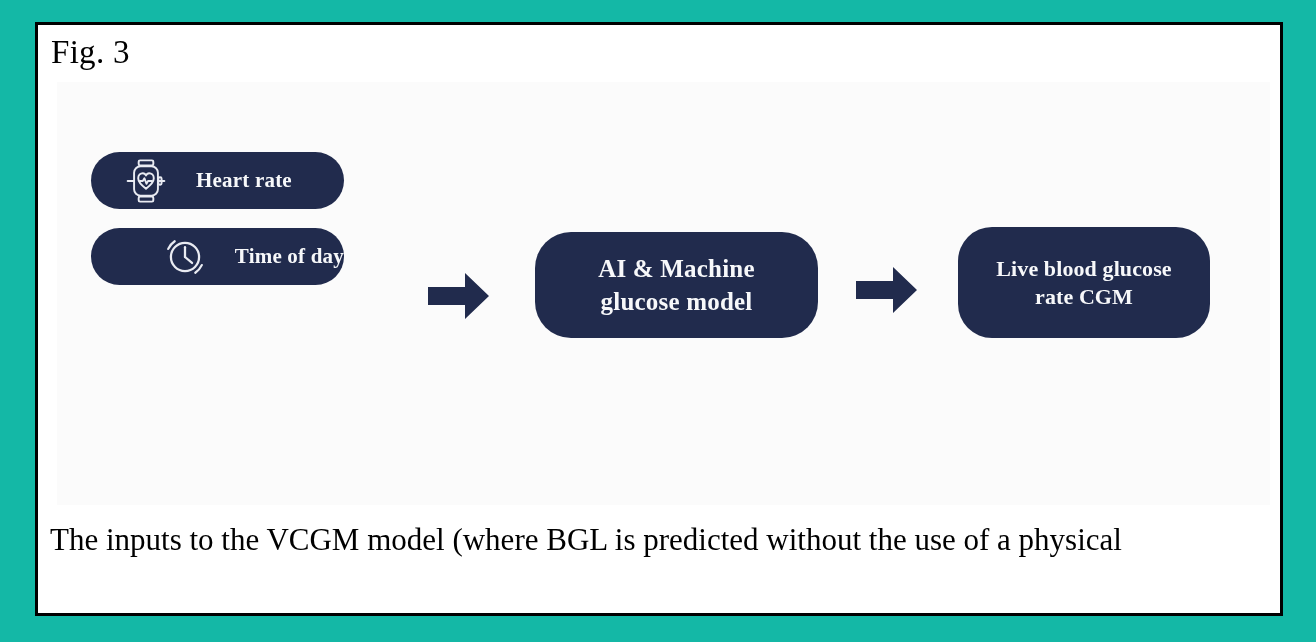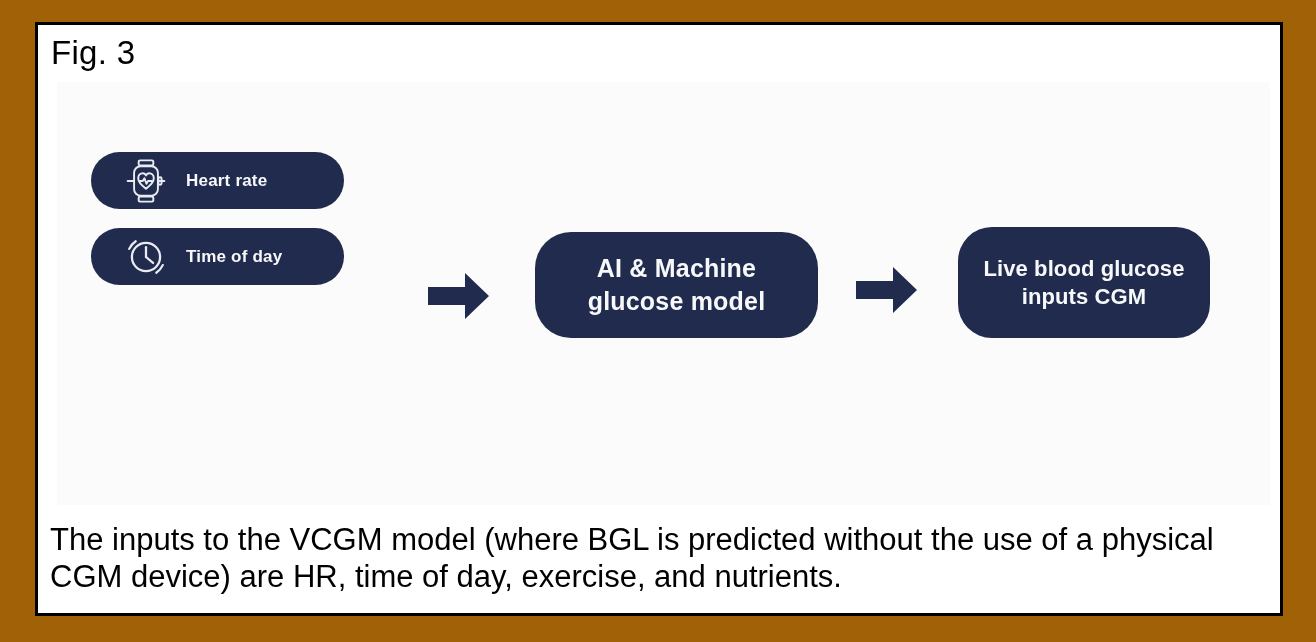--- a/index.html
+++ b/index.html
@@ -1,22 +1,22 @@
 <!DOCTYPE html>
 <html><head>
 <meta charset="utf-8">
 <style>
   * { margin: 0; padding: 0; box-sizing: border-box; }
   html, body { background: #ffffff; }
   #page {
     position: relative;
     width: 1316px;
     height: 642px;
-    background: #a16207;
-    font-family: Liberation Sans, sans-serif;
+    background: #14b8a6;
+    font-family: Liberation Serif, serif;
     overflow: hidden;
   }
   .frame {
     position: absolute;
     left: 35px; top: 22px;
     width: 1248px; height: 594px;
     border: 3px solid #000000;
     background: #ffffff;
   }
   .fig-label {
@@ -43,29 +43,29 @@
     padding-left: 26px;
   }
   .pill .icon-box {
     width: 58px; height: 52px;
     display: flex;
     align-items: center;
     justify-content: center;
     flex: 0 0 auto;
   }
   .pill .pill-label {
-    margin-left: 11px;
+    margin-left: 21px;
     color: #f7f8fa;
-    font-size: 17px;
+    font-size: 21px;
     font-weight: 700;
     letter-spacing: 0.2px;
     white-space: nowrap;
   }
   #pill-0 { top: 152px; }
-  #pill-1 { top: 228px; }
+  #pill-1 { top: 228px; justify-content: flex-end; }
   #pill-2 { top: 302px; }
   #pill-3 { top: 378px; }
 
   .flow-arrow { position: absolute; width: 62px; height: 48px; }
   #arrow-1 { left: 428px; top: 272px; }
   #arrow-2 { left: 856px; top: 266px; }
 
   .node-box {
     position: absolute;
     background: #212b4d;
@@ -162,21 +162,20 @@
     <polygon points="0,15 37,15 37,1 61,24 37,47 37,33 0,33" fill="#212b4d"></polygon>
   </svg>
 
   <div class="node-box model-box">
     <span>AI &amp; Machine</span>
     <span>glucose model</span>
   </div>
 
   <div class="node-box output-box">
     <span>Live blood glucose</span>
-    <span>inputs CGM</span>
+    <span>rate CGM</span>
   </div>
 
   <div class="caption">
     <div>The inputs to the VCGM model (where BGL is predicted without the use of a physical</div>
-    <div>CGM device) are HR, time of day, exercise, and nutrients.</div>
   </div>
 
 </div>
 
 </body></html>

